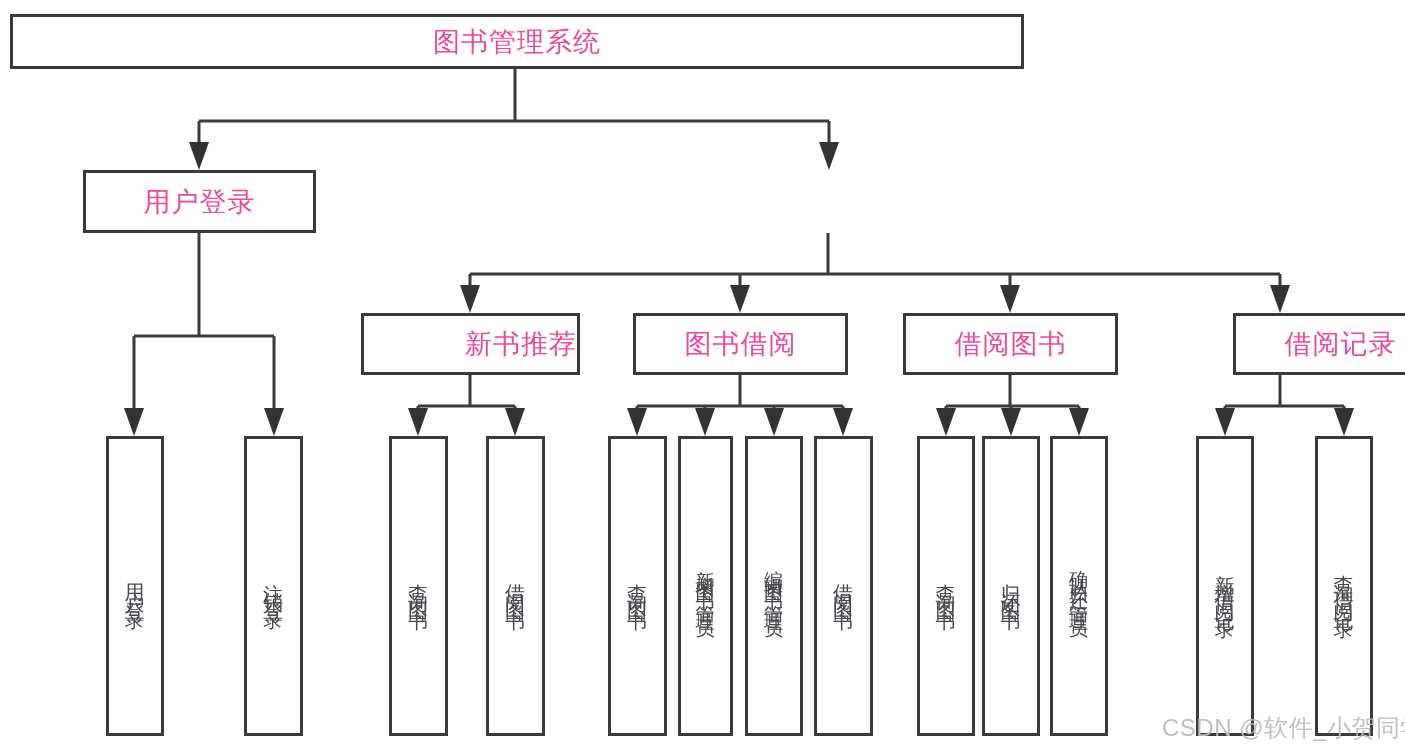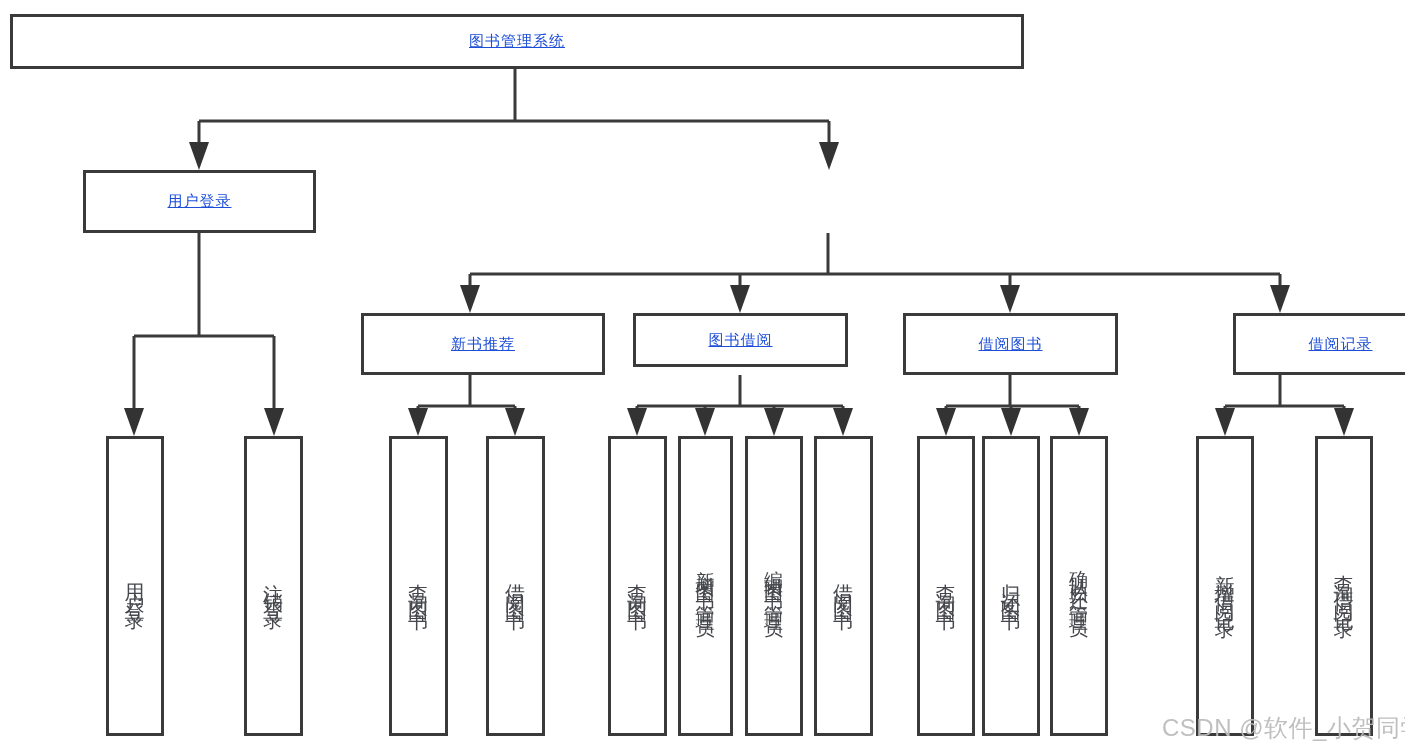--- a/index.html
+++ b/index.html
@@ -13,44 +13,43 @@
   .connectors{position:absolute;left:0;top:0;z-index:1;}
   .node{
     position:absolute;
     box-sizing:border-box;
     border:3px solid #3a3a3a;
     background:#ffffff;
     display:flex;align-items:center;justify-content:center;
     z-index:2;
   }
   .node .lbl{
-    color:#1d4ed8;
-    font-size:15px;
+    color:#ec4899;
+    font-size:27px;
     letter-spacing:1px;
     white-space:nowrap;
-    text-decoration:underline;
   }
   .leaf{top:436px;height:300px;}
   .leaf .vlbl{
     writing-mode:vertical-rl;
     text-orientation:mixed;
     color:#45474c;
     font-size:20px;
     line-height:1;
     letter-spacing:9px;
   }
   .leaf .vlbl.long{letter-spacing:7px;font-size:19px;}
   
   .n-root{left:10px;top:14px;width:1014px;height:55px;}
   
   .n-user{left:83px;top:170px;width:233px;height:63px;}
   .n-mgmt{left:711px;top:170px;width:234px;height:63px;}
   
-  .n-g1{left:361px;top:313px;width:244px;height:62px;}
-  .n-g2{left:633px;top:313px;width:215px;height:54px;}
+  .n-g1{left:361px;top:313px;width:219px;height:62px;justify-content:flex-end;}
+  .n-g2{left:633px;top:313px;width:215px;height:62px;}
   .n-g3{left:903px;top:313px;width:215px;height:62px;}
   .n-g4{left:1233px;top:313px;width:215px;height:62px;}
   
   .n-a1{left:106px;width:58px;}
   .n-a2{left:244px;width:59px;}
   .n-b1{left:389px;width:59px;}
   .n-b2{left:486px;width:59px;}
   .n-c1{left:608px;width:59px;}
   .n-c2{left:678px;width:55px;}
   .n-c3{left:745px;width:58px;}

